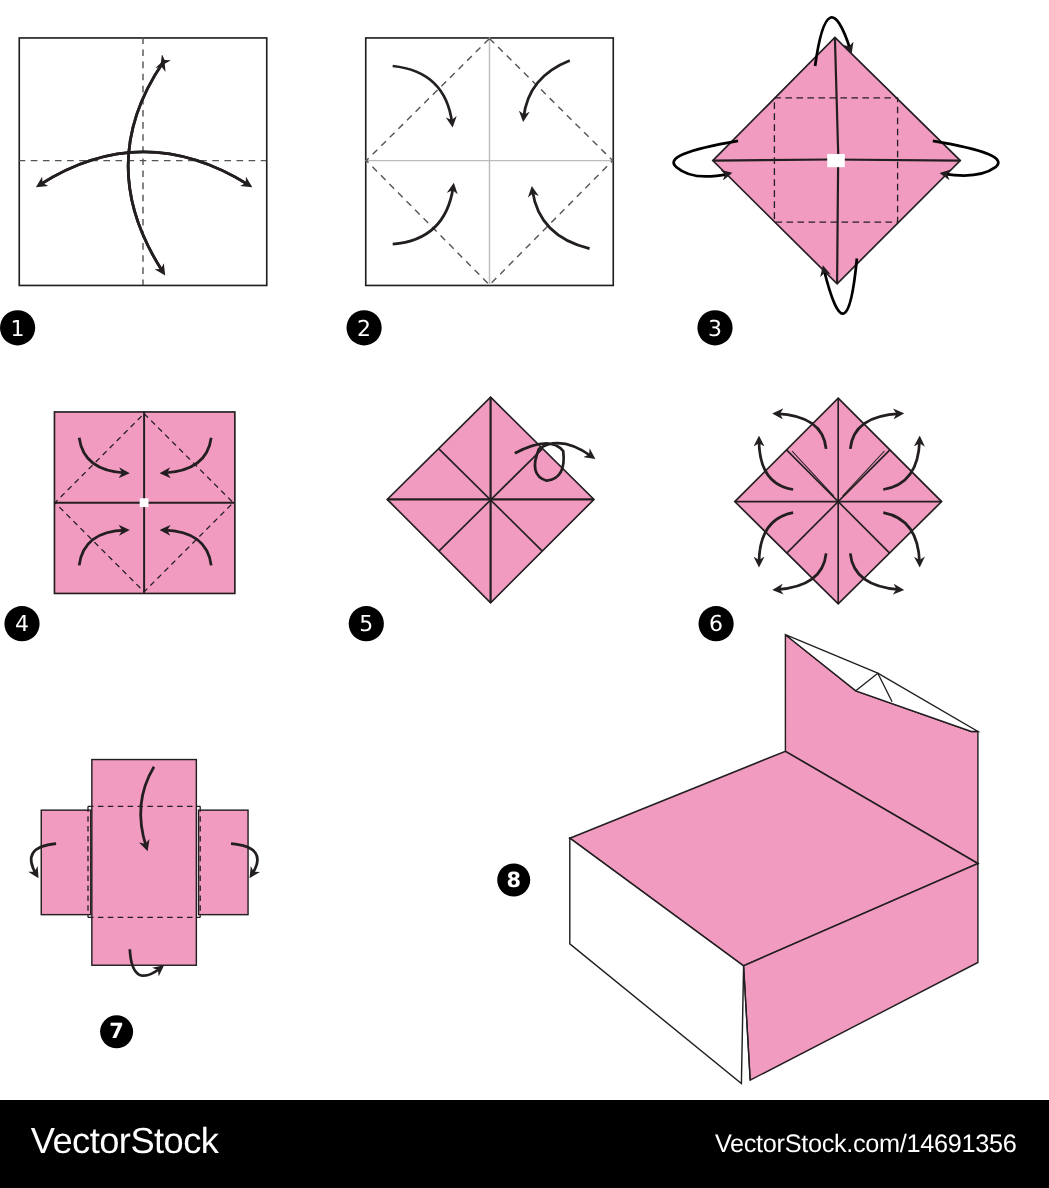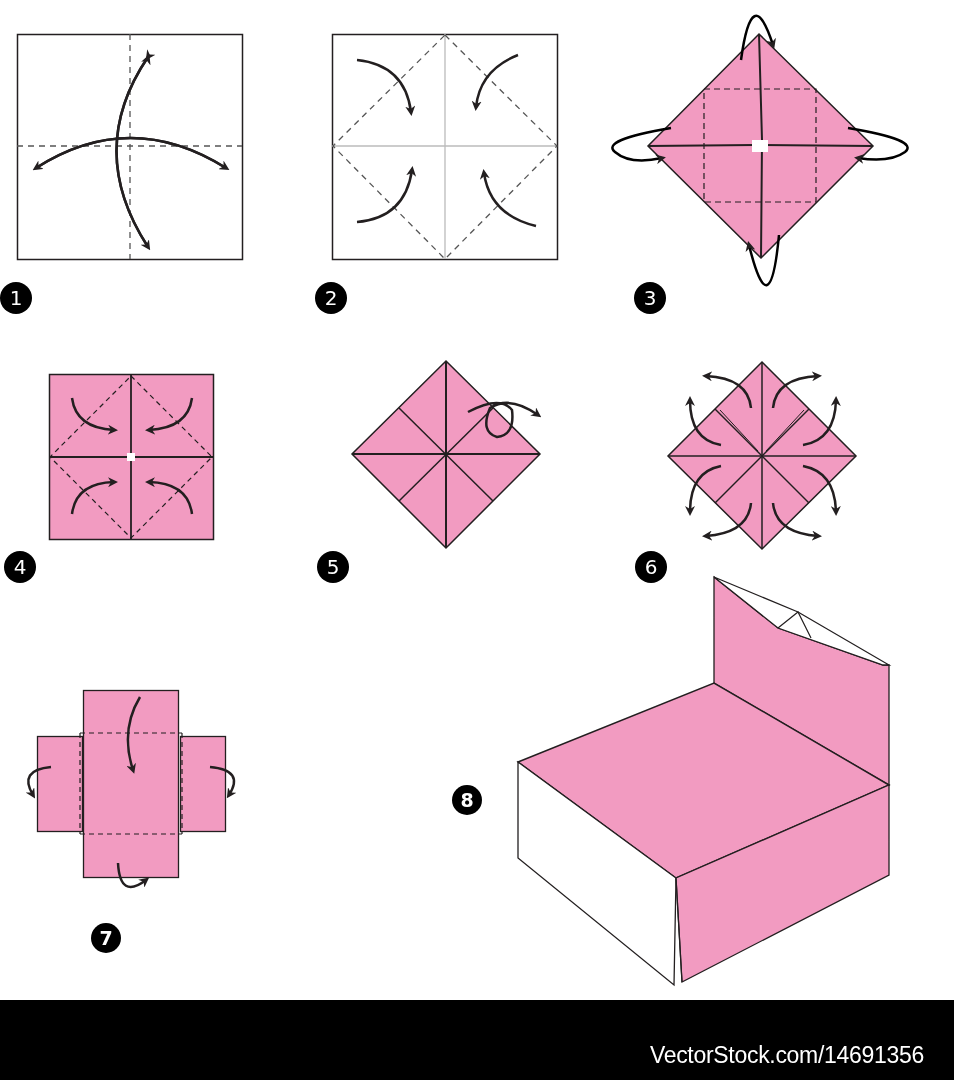--- a/index.html
+++ b/index.html
@@ -4,21 +4,21 @@
 <style>
   html, body { margin:0; padding:0; }
   body { width:954px; height:1080px; background:#ffffff; position:relative; overflow:hidden; font-family:"Liberation Sans", sans-serif; }
   .stage { position:absolute; left:0; top:0; width:954px; height:1000px; }
   .stage svg { position:absolute; left:0; top:0; }
   .badge { position:absolute; width:32px; height:32px; border-radius:50%; background:#000; color:#fff; display:flex; align-items:center; justify-content:center; font-family:"DejaVu Sans", sans-serif; font-size:20px; }
   .badge.bold { font-weight:bold; width:30px; height:30px; font-size:19px; }
   .title { position:absolute; right:0; top:946px; font-family:"DejaVu Sans", sans-serif; font-size:56px; color:#231f20; line-height:56px; letter-spacing:-1px; white-space:nowrap; }
   .footer { position:absolute; left:0; top:1000px; width:954px; height:80px; background:#000; color:#fff; }
   .footer .brand { position:absolute; left:28px; top:18px; font-size:33px; font-family:"Liberation Sans", sans-serif; letter-spacing:-0.5px; }
-  .footer .url { position:absolute; right:30px; top:42px; font-size:23px; font-family:"Liberation Sans", sans-serif; letter-spacing:-0.3px;text-align:right; }
+  .footer .url { position:absolute; right:30px; top:26px; font-size:23px; font-family:"Liberation Sans", sans-serif; letter-spacing:-0.3px;text-align:right; }
 </style>
 </head>
 <body>
 
 <div class="stage">
 <svg width="954" height="1000" viewBox="0 0 954 1000">
   <defs>
     <marker id="ah" markerWidth="10" markerHeight="10" refX="6" refY="5" orient="auto" markerUnits="userSpaceOnUse">
       <path d="M0,0 L10,5 L0,10 L3,5 z" fill="#231f20"></path>
     </marker>
@@ -127,14 +127,15 @@
   <div class="badge" style="left:634px;top:282px">3</div>
   <div class="badge" style="left:4px;top:551px">4</div>
   <div class="badge" style="left:317px;top:551px">5</div>
   <div class="badge" style="left:635px;top:551px">6</div>
   <div class="badge bold" style="left:91px;top:923px">7</div>
   <div class="badge bold" style="left:452px;top:785px">8</div>
 
 </div>
 
 <div class="footer">
+  <span class="brand">VectorStock</span>
   <span class="url">VectorStock.com/14691356</span>
 </div>
 
 </body></html>

